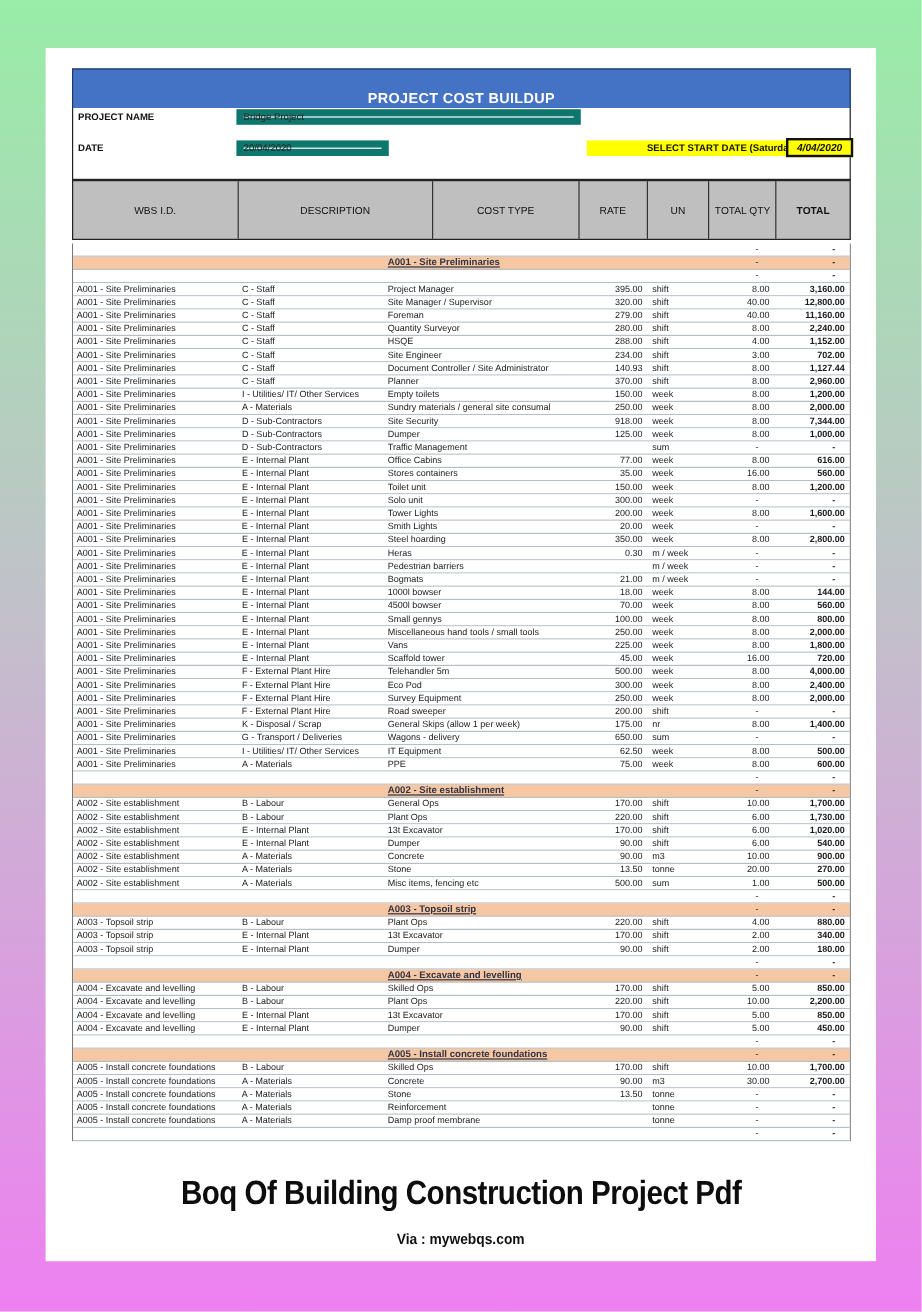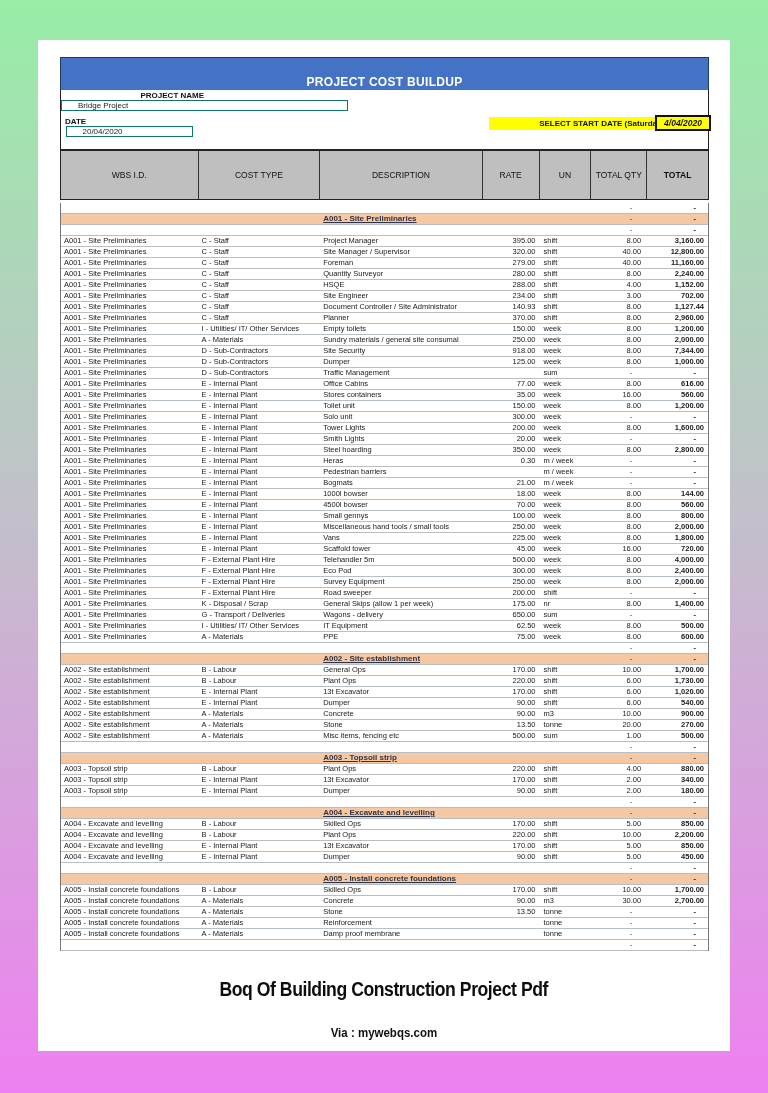--- a/index.html
+++ b/index.html
@@ -18,25 +18,25 @@
     position:absolute;left:0;top:17px;width:649px;height:49px;
     background:var(--accent-blue);border:1px solid #1f3a68;box-sizing:border-box;
     color:#ffffff;font-weight:bold;font-size:12px;
     display:flex;align-items:center;justify-content:center;letter-spacing:.3px;
   }
   
   .header-block{
     position:absolute;left:0;top:50px;width:649px;height:60px;
     border:1.5px solid #222;border-top:none;box-sizing:border-box;background:#fff;
   }
-  .hrow{position:absolute;left:0;height:13px;display:flex;align-items:center;flex-direction:column;}
+  .hrow{position:absolute;left:0;height:13px;display:flex;align-items:center;}
   .hlabel{width:136px;font-size:8px;font-weight:bold;color:#111;padding-left:4px;box-sizing:border-box;}
   .hvalue{
-    height:13px;border:1px solid #0f766e;box-sizing:border-box;background:#fff;
-    font-size:8px;color:#222;padding-left:16px;display:flex;align-items:center;
+    height:13px;border:6px solid #0f766e;box-sizing:border-box;background:#fff;
+    font-size:8px;color:#222;padding-left:0;display:flex;align-items:center;
   }
   .hv-wide{width:287px;}
   .hv-date{width:127px;}
   .row-name{top:1px}.row-no{top:14px}.row-date{top:27px}
   .startdate-label{
     position:absolute;left:428px;top:27px;width:164px;height:13px;
     background:var(--highlight-yellow);color:#111;font-size:8px;font-weight:bold;
     display:flex;align-items:center;justify-content:center;white-space:nowrap;padding-left:32px;
   }
   .startdate-value{
@@ -74,21 +74,21 @@
   .c-rate{width:57px;text-align:right;padding-right:4px;}
   .c-un{width:52px;padding-left:4px;}
   .c-qty{width:56px;text-align:right;padding-right:6px;}
   .c-total{width:61px;text-align:right;padding-right:4px;font-weight:bold;}
   .c-qty.dash{padding-right:15px;}
   .c-total.dash{padding-right:12px;}
   .sectitle{font-weight:bold;text-decoration:underline;color:var(--section-text);font-size:8px;}
   
   .caption{
     position:absolute;left:0;top:938px;width:692px;text-align:center;
-    font-size:20px;font-weight:bold;color:#0d0d0d;letter-spacing:-.5px;
+    font-size:28px;font-weight:bold;color:#0d0d0d;letter-spacing:-.5px;
   }
   .caption span{display:inline-block;transform:scaleX(.88);transform-origin:center;white-space:nowrap;}
   .via{
     position:absolute;left:0;top:986px;width:692px;text-align:center;
     font-size:12.5px;font-weight:bold;color:#111;
   }
   .via span{display:inline-block;transform:scaleX(.92);}
 </style>
 </head>
 <body>
@@ -108,22 +108,22 @@
       <div class="hrow row-date">
         <div class="hlabel">DATE</div>
         <div class="hvalue hv-date">20/04/2020</div>
       </div>
       <div class="startdate-label">SELECT START DATE (Saturday):</div>
       <div class="startdate-value">4/04/2020</div>
     </div>
 
     <div class="col-headers" id="col-headers">
         <div class="ch" style="width: 138px;">WBS I.D.</div>
+        <div class="ch" style="width: 163px;">DESCRIPTION</div>
         <div class="ch" style="width: 122px;">COST TYPE</div>
-        <div class="ch" style="width: 163px;">DESCRIPTION</div>
         <div class="ch" style="width: 57px;">RATE</div>
         <div class="ch" style="width: 52px;">UN</div>
         <div class="ch" style="width: 56px;">TOTAL QTY</div>
         <div class="ch" style="width: 61px;">TOTAL</div>
       </div>
 
     <div class="tbody" id="tbody">
         <div class="trow spacer">
           <div class="tcell c-wbs"></div>
           <div class="tcell c-cost"></div>

